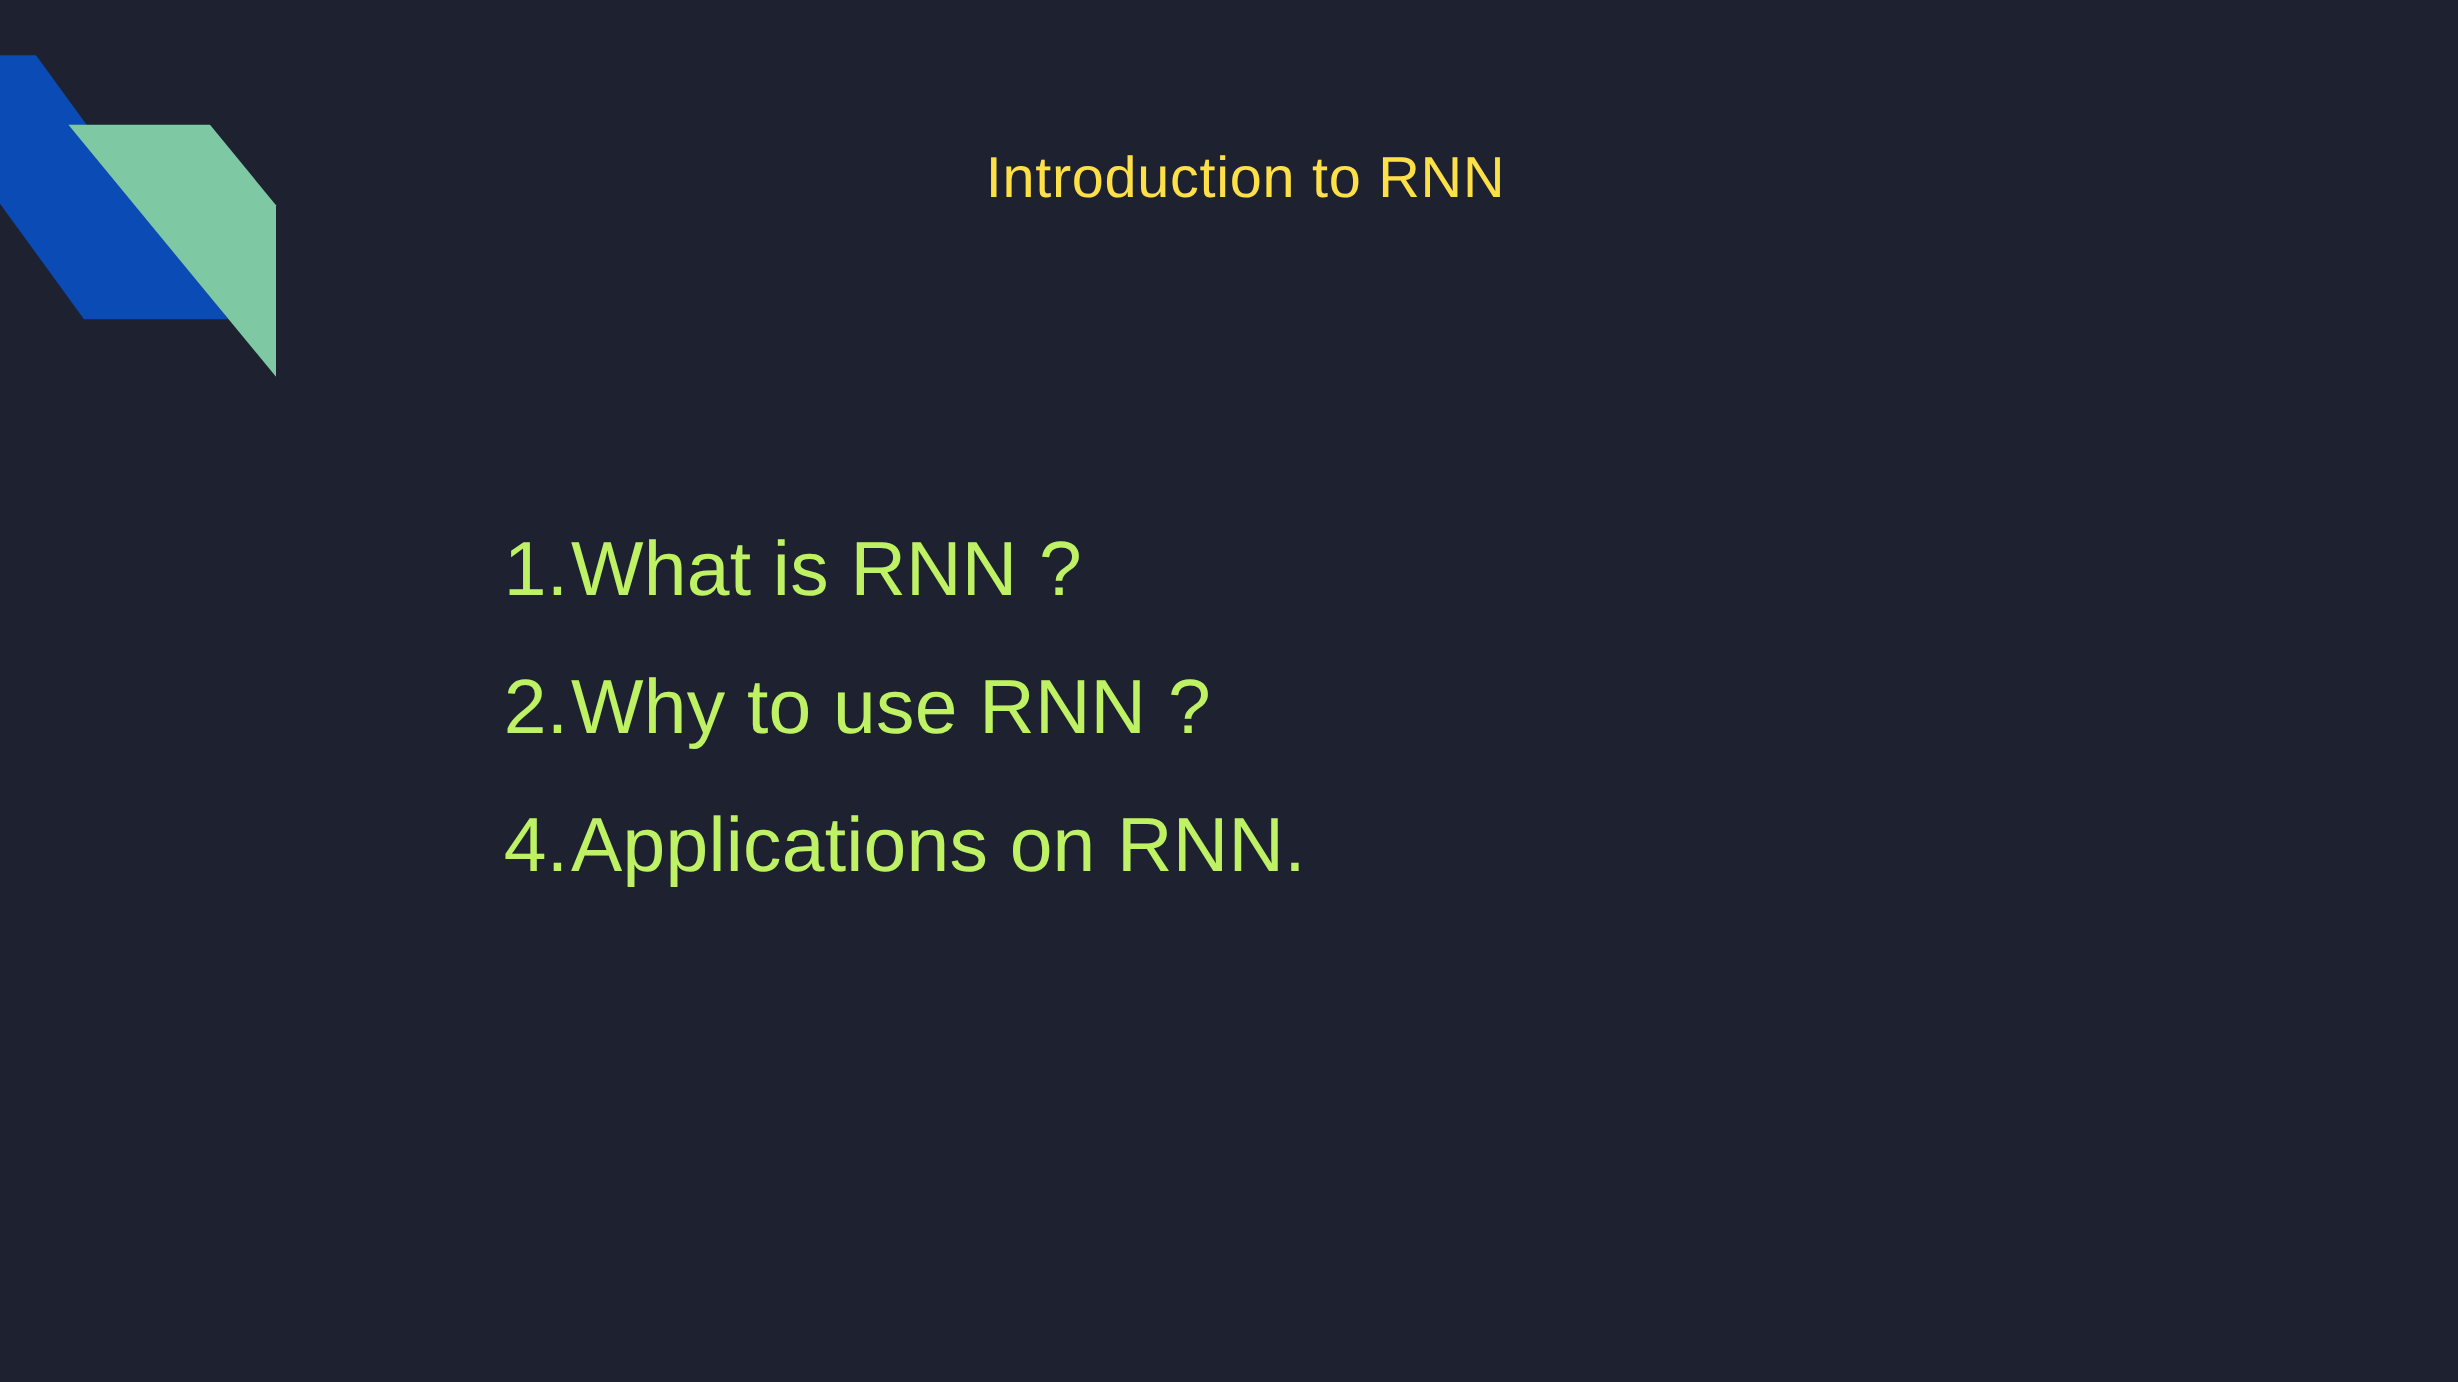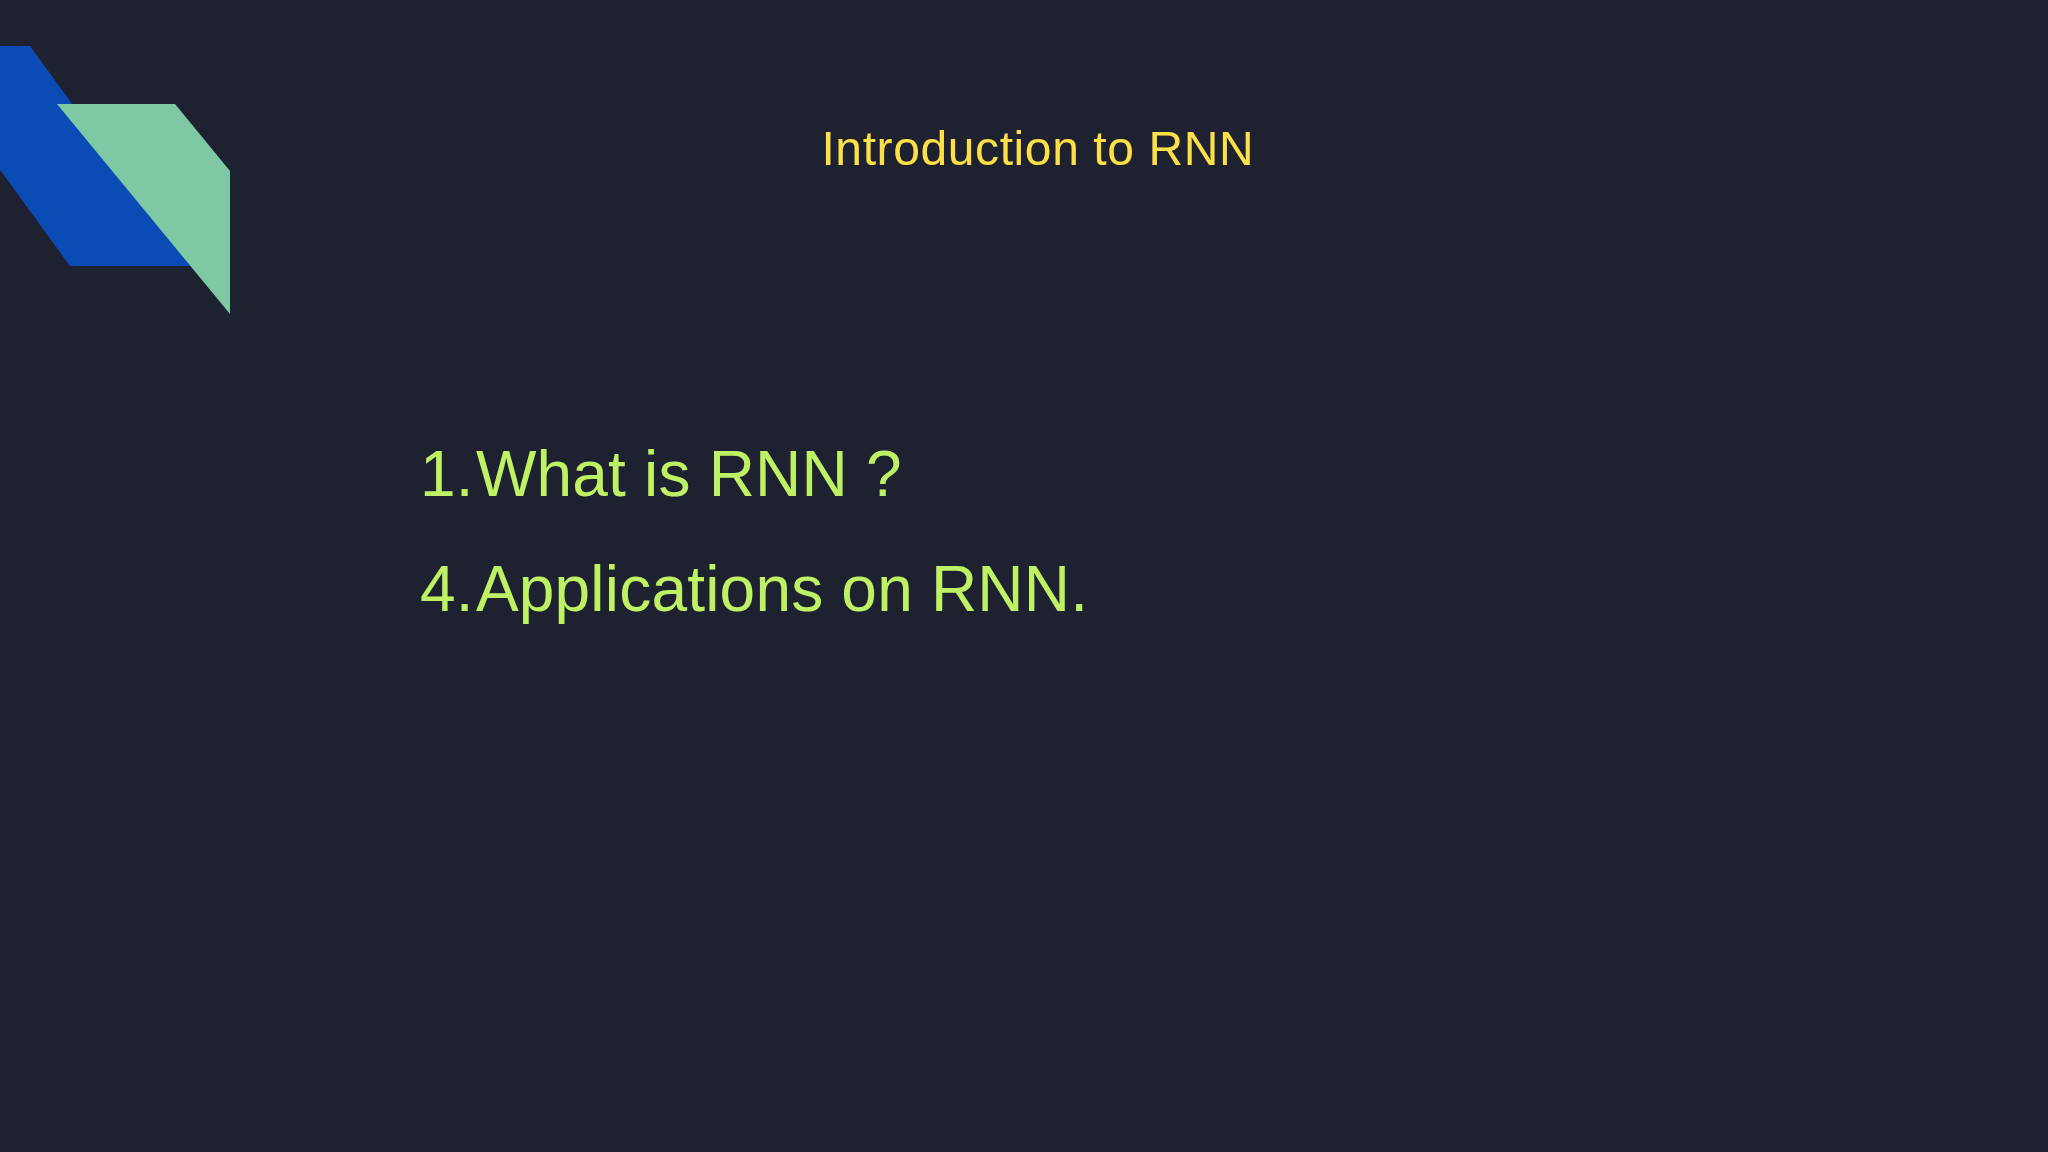--- a/index.html
+++ b/index.html
@@ -95,17 +95,20 @@
 
   <div id="slide-title">
     <span>Introduction to RNN</span>
   </div>
 
   <ul id="agenda-list">
     <li class="agenda-item">
       <span class="agenda-num">1.</span><span class="agenda-text">What is RNN ?</span>
     </li>
     <li class="agenda-item">
+      <span class="agenda-num">2.</span><span class="agenda-text">Why to use RNN ?</span>
+    </li>
+    <li class="agenda-item">
       <span class="agenda-num">4.</span><span class="agenda-text">Applications on RNN.</span>
     </li>
   </ul>
 
 </div>
 
 </body></html>

